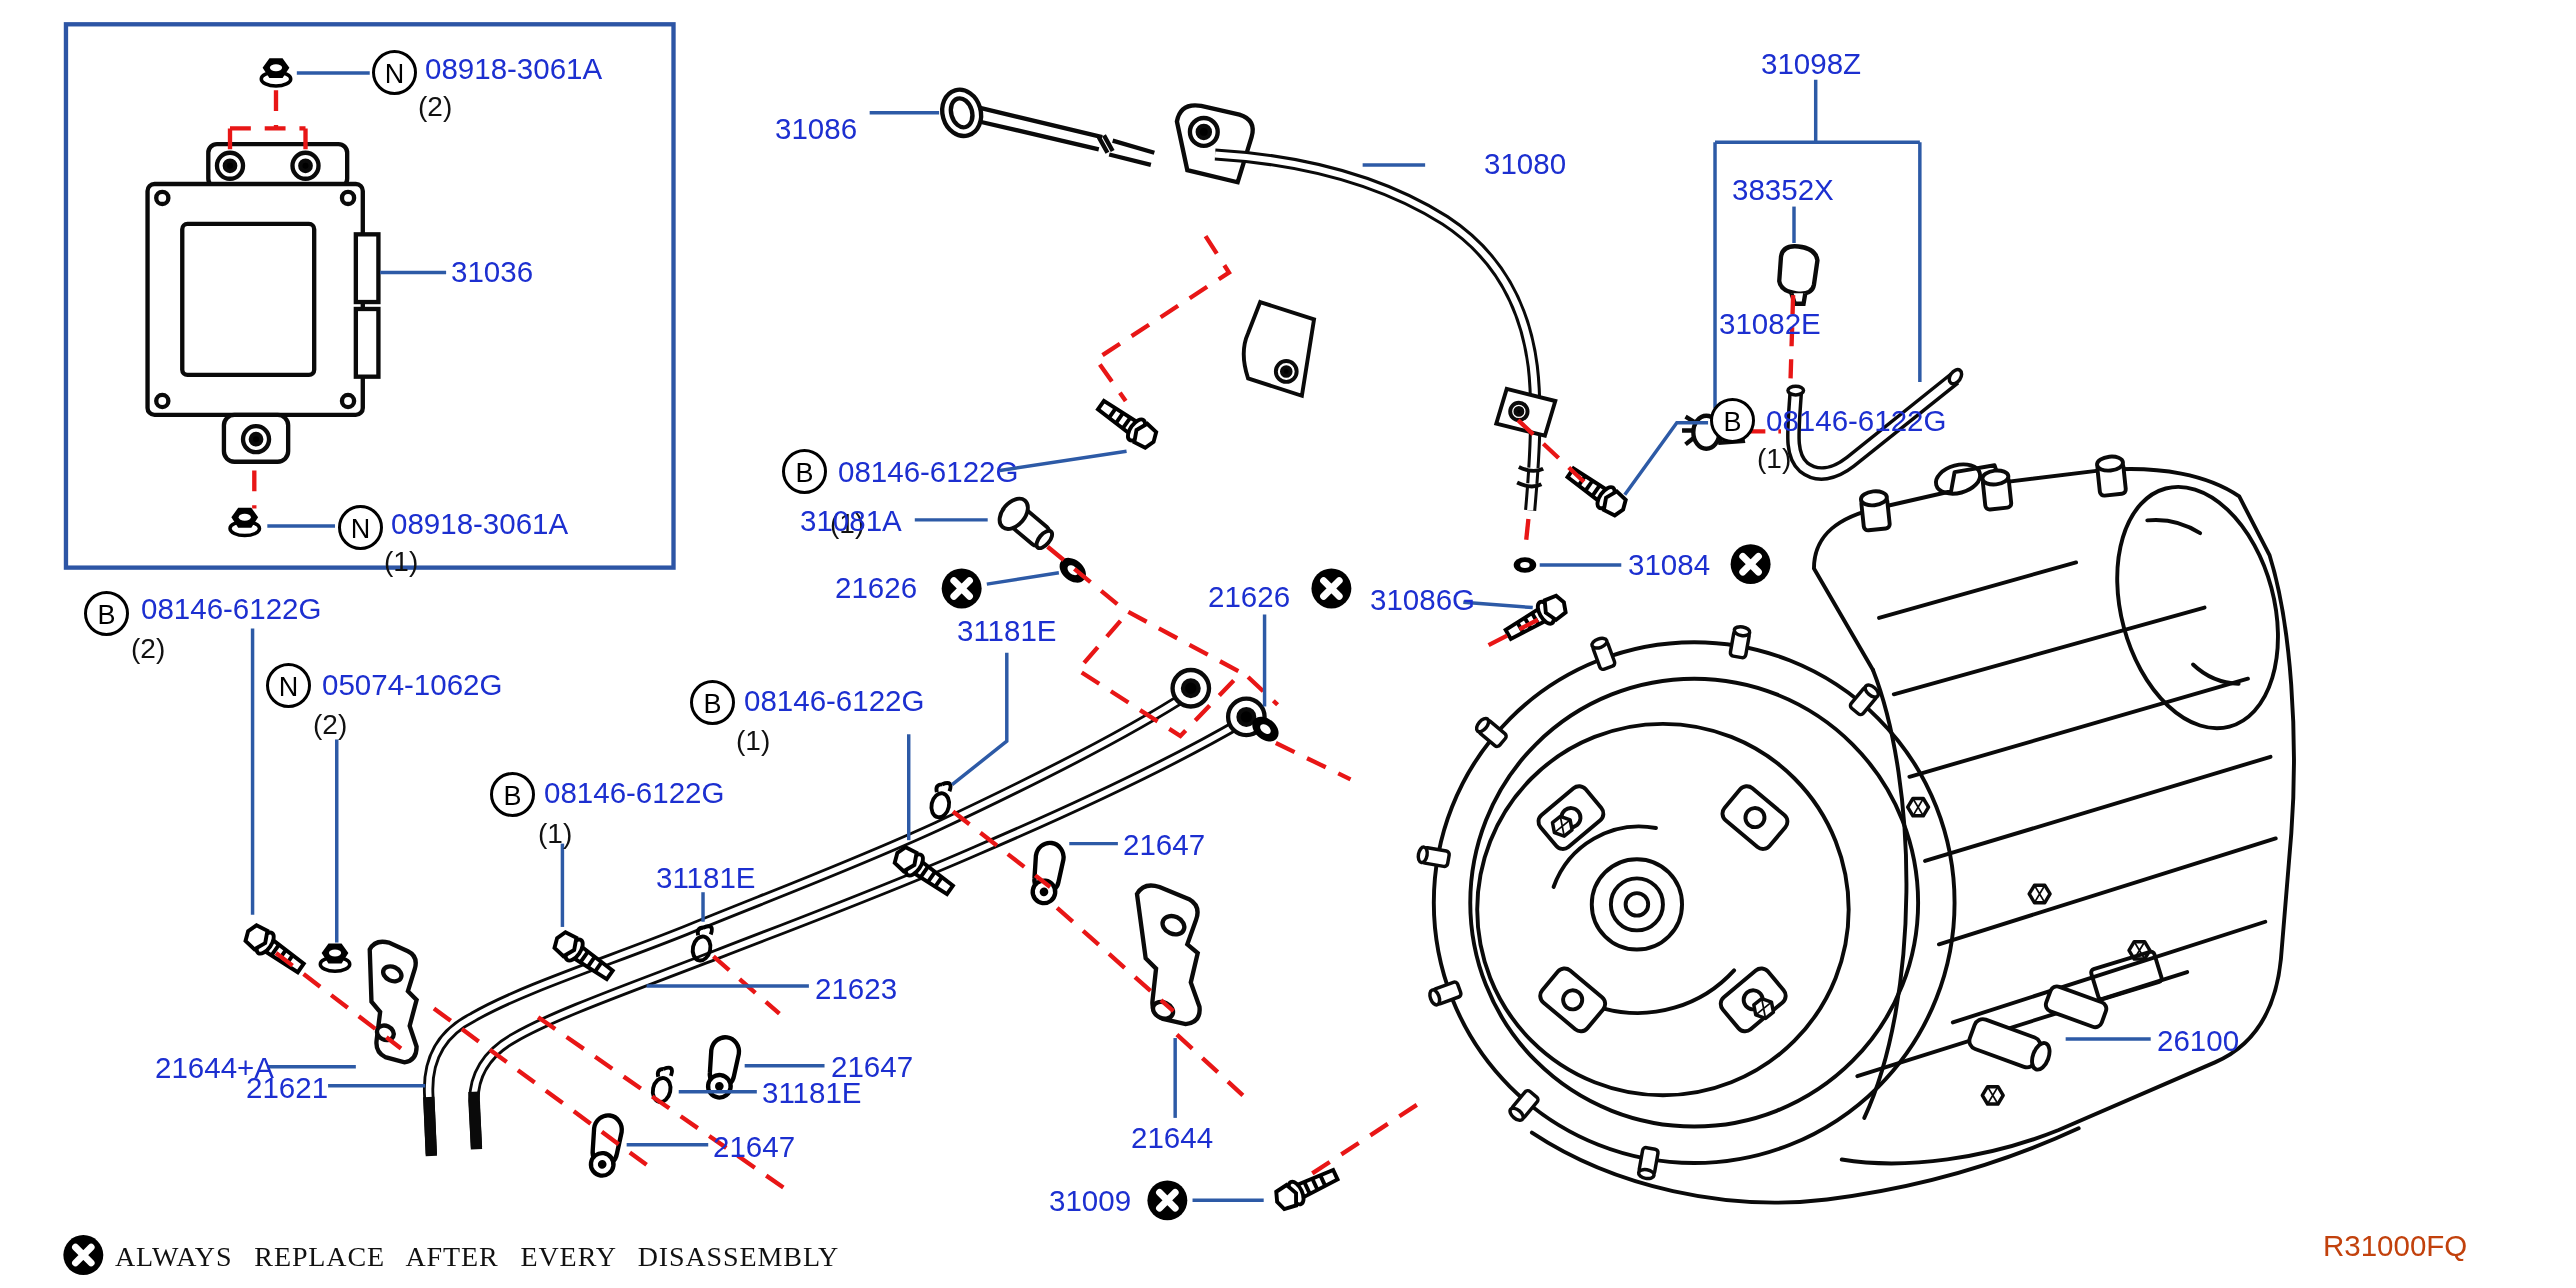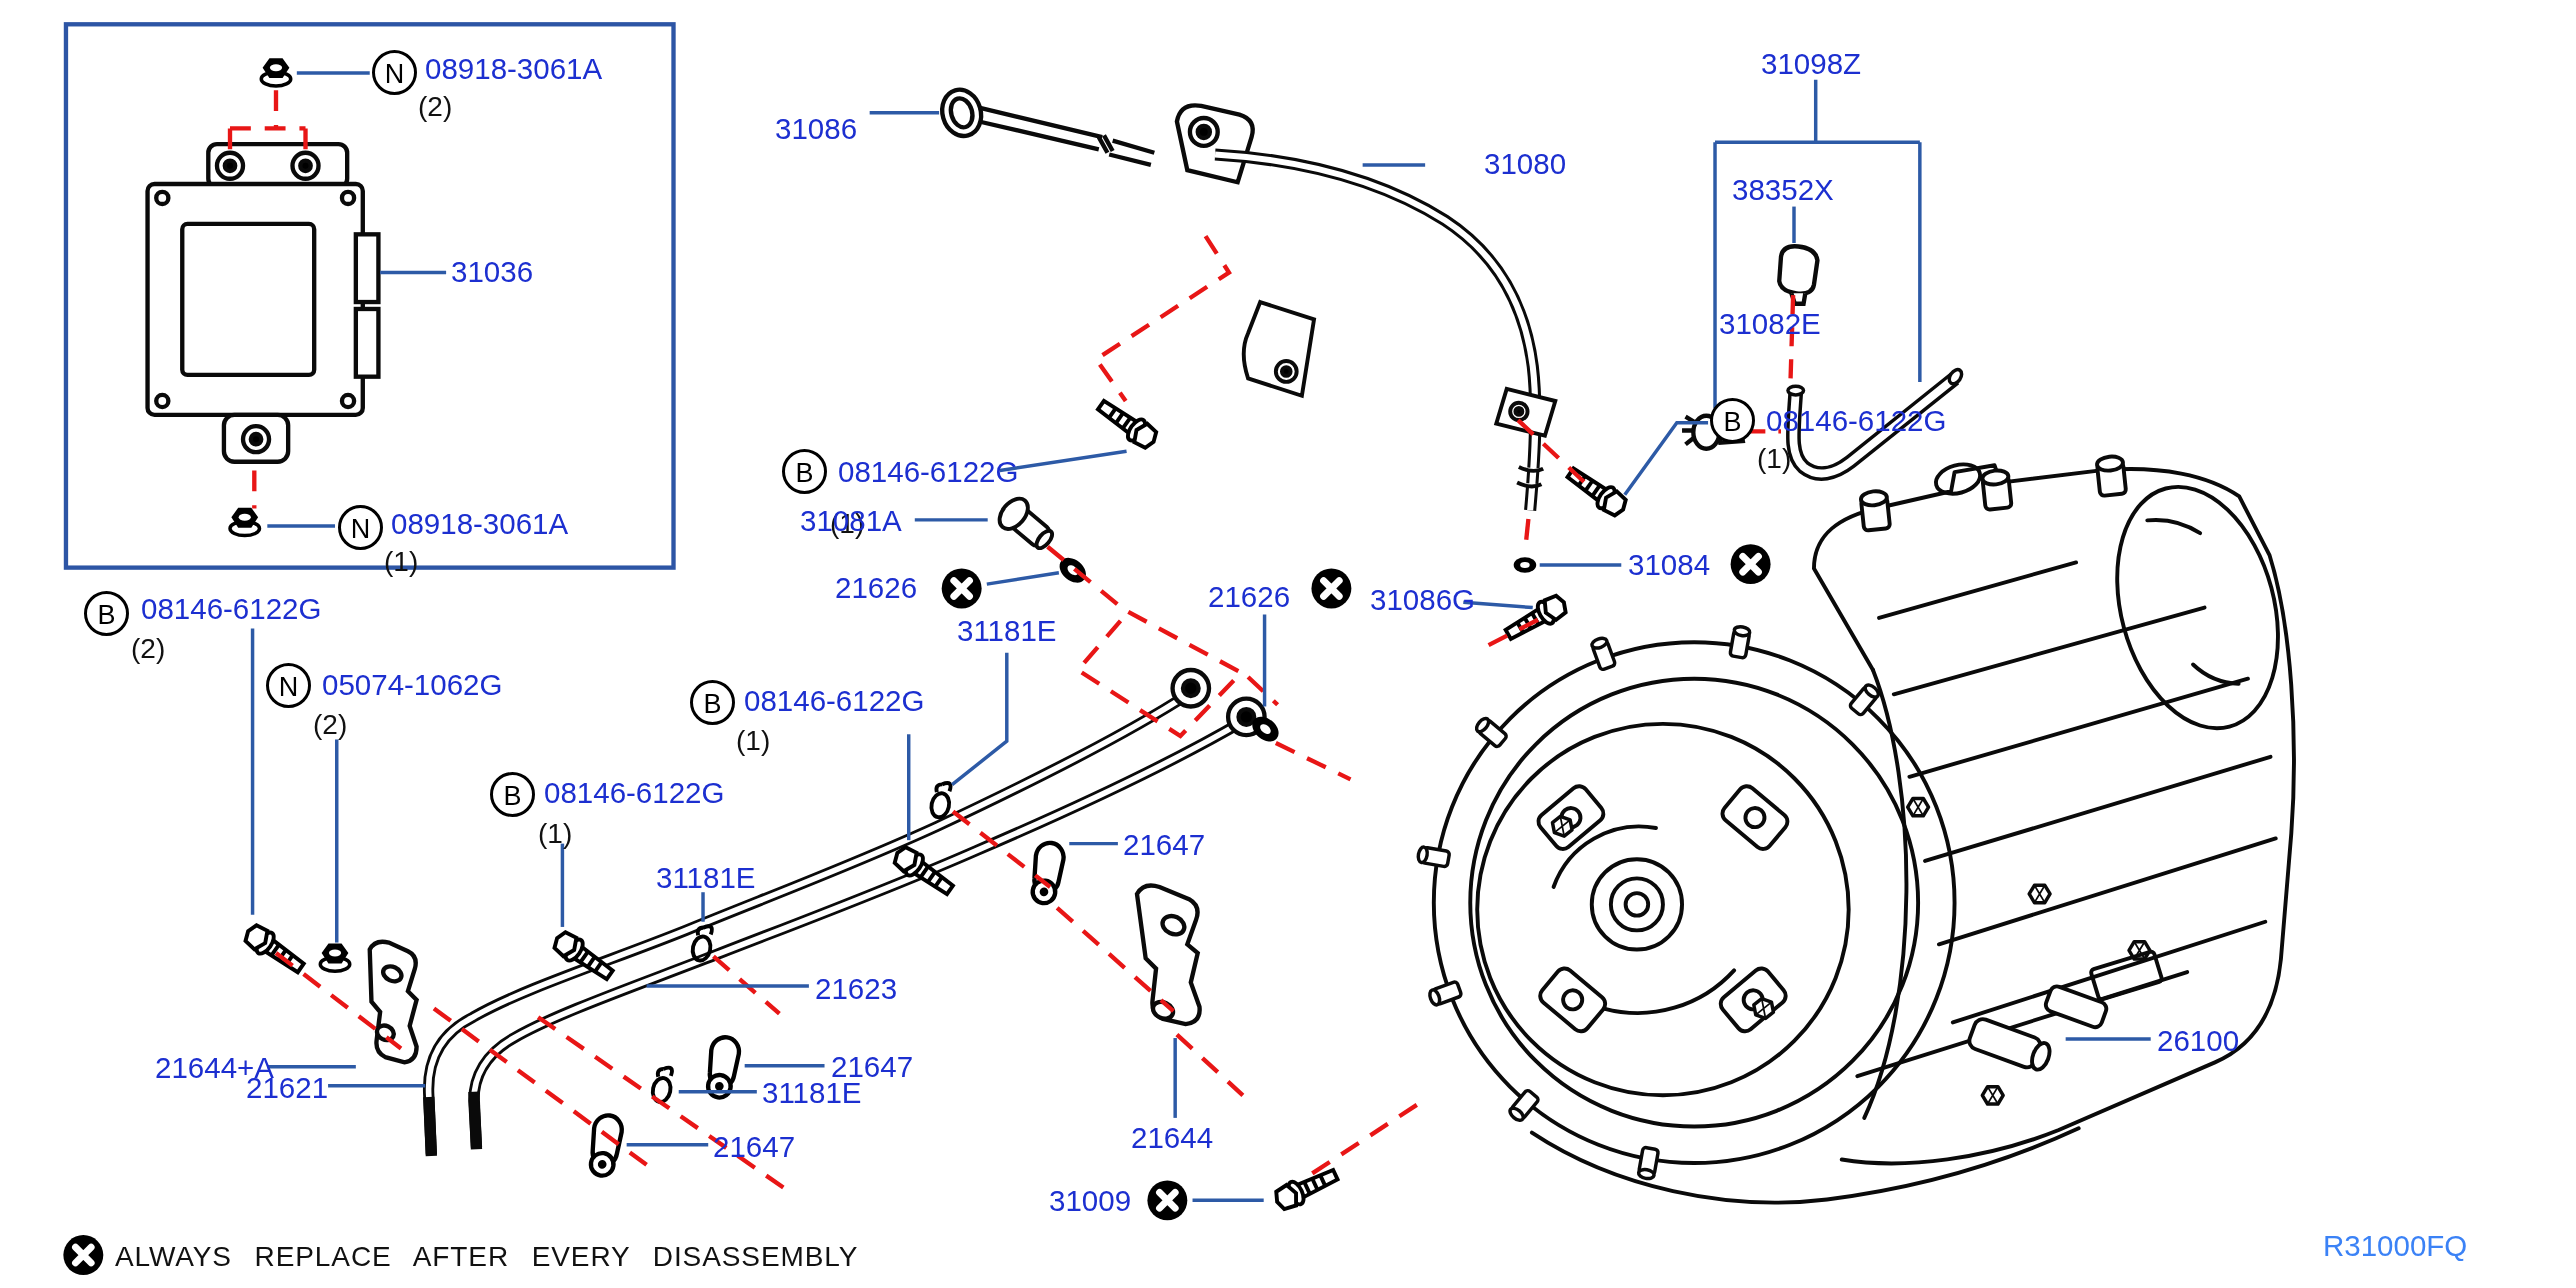--- a/index.html
+++ b/index.html
@@ -3,22 +3,22 @@
 <meta charset="utf-8">
 <style>
   html,body{margin:0;padding:0;background:#ffffff;}
   #stage{position:relative;width:2576px;height:1288px;background:#ffffff;overflow:hidden;
          font-family:"Liberation Sans",sans-serif;}
   svg{position:absolute;left:0;top:0;}
   .lbl{position:absolute;font-size:29.5px;line-height:1.05;color:#1c2fd0;white-space:nowrap;}
   .qty{position:absolute;font-size:28px;line-height:1.05;color:#111;white-space:nowrap;}
   .badge{position:absolute;width:45px;height:45px;border:3.5px solid #000;border-radius:50%;
          background:#fff;color:#000;font-size:27px;line-height:42px;text-align:center;box-sizing:border-box;}
-  .legend-text{position:absolute;font-size:28px;color:#111;letter-spacing:0.9px;word-spacing:14px;white-space:nowrap;}
-  .code{position:absolute;font-size:29.5px;color:#3b82f6;white-space:nowrap;}
+  .legend-text{position:absolute;font-size:28px;color:#111;letter-spacing:0.9px;word-spacing:14px;white-space:nowrap;font-family:Liberation Serif, serif;}
+  .code{position:absolute;font-size:29.5px;color:#c2410c;white-space:nowrap;}
 </style>
 </head>
 <body>
 
 <div id="stage">
 
 <svg width="2576" height="1288" viewBox="0 0 2968 1484">
   <defs>
     <g id="xmark">
           <circle r="23" fill="#000"></circle>

